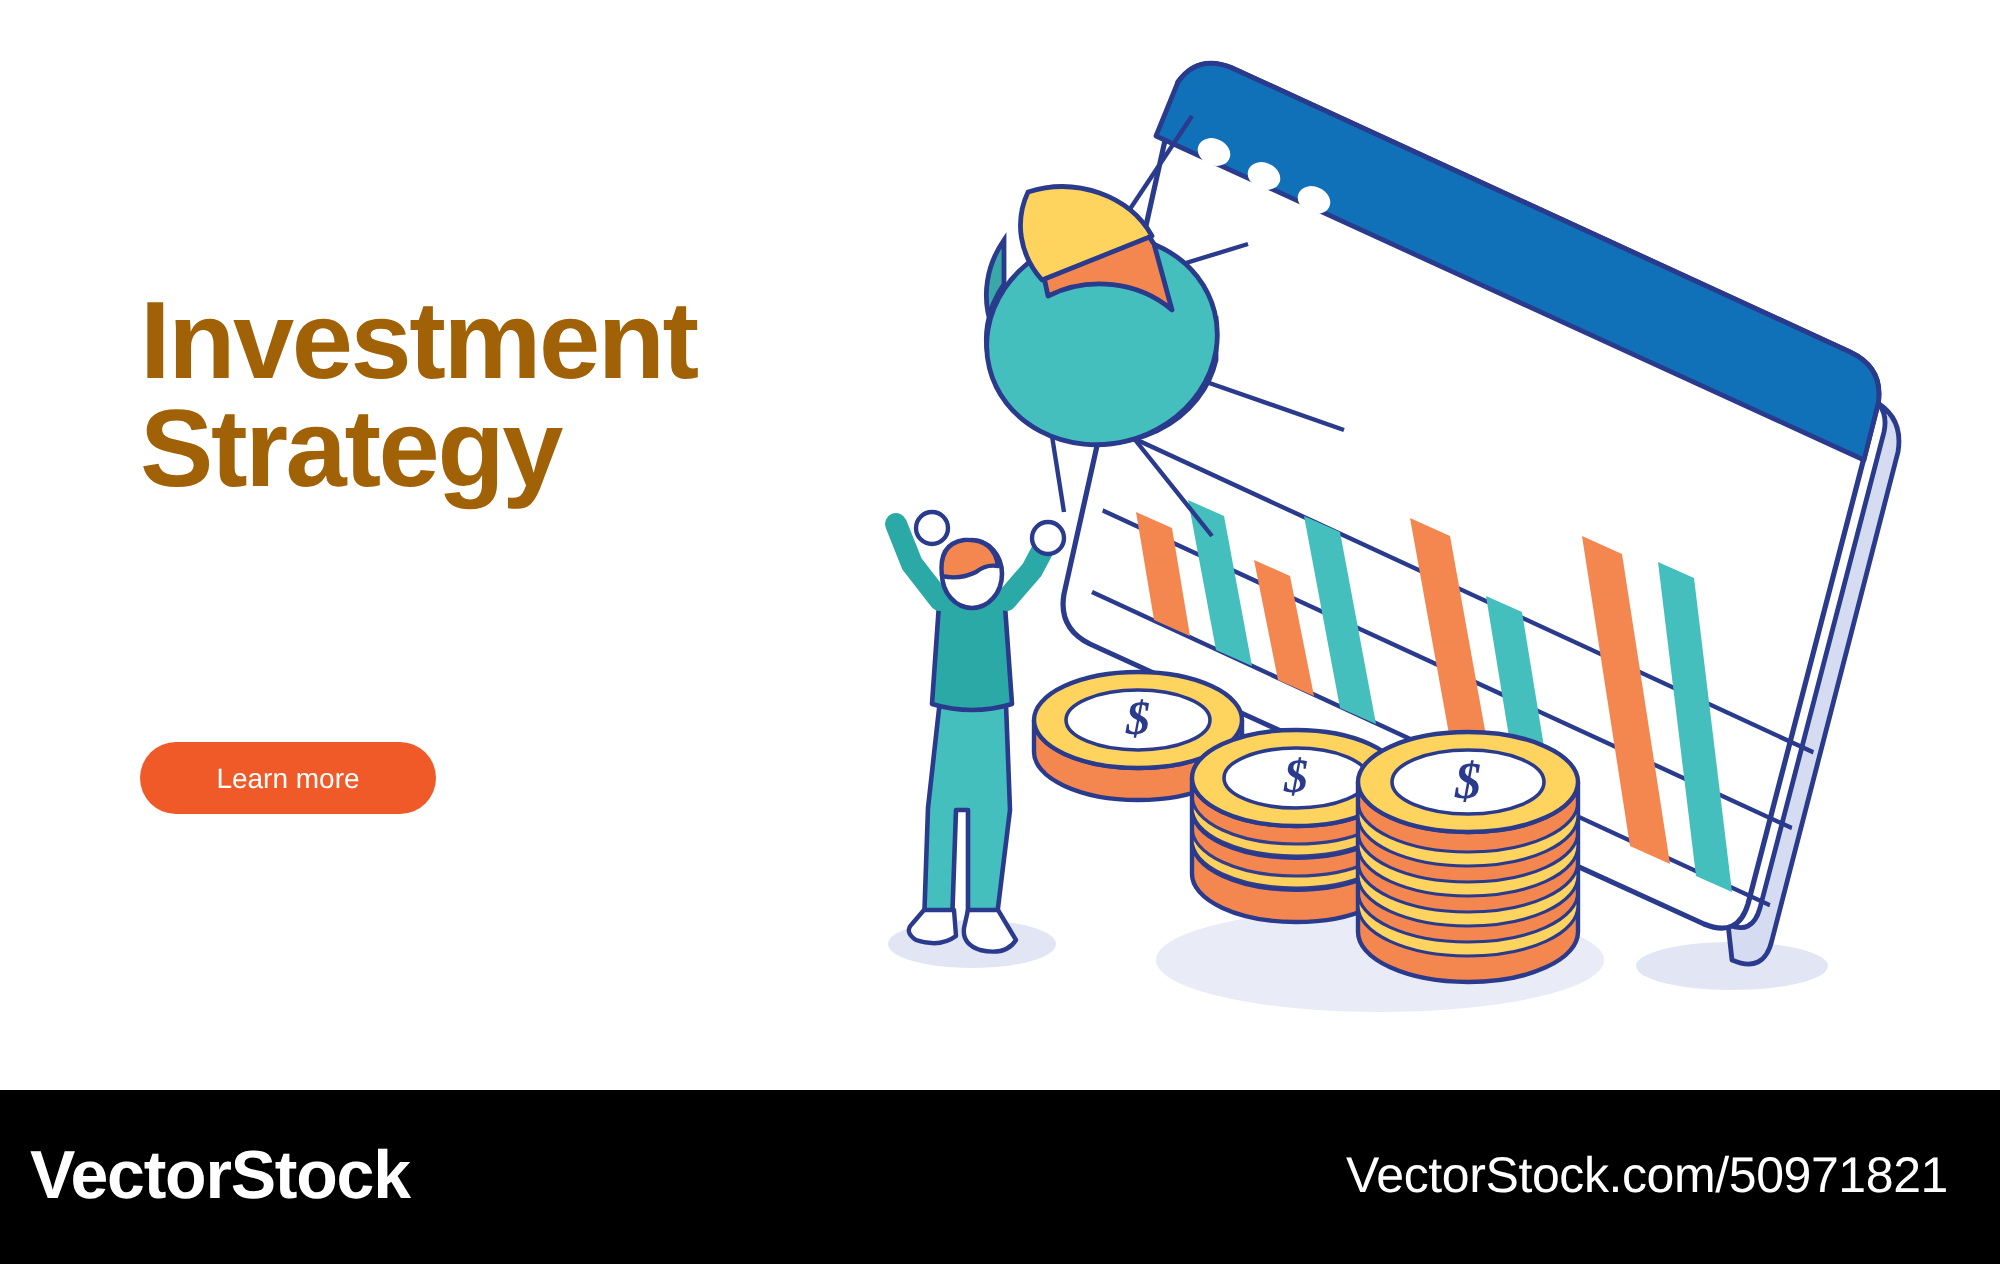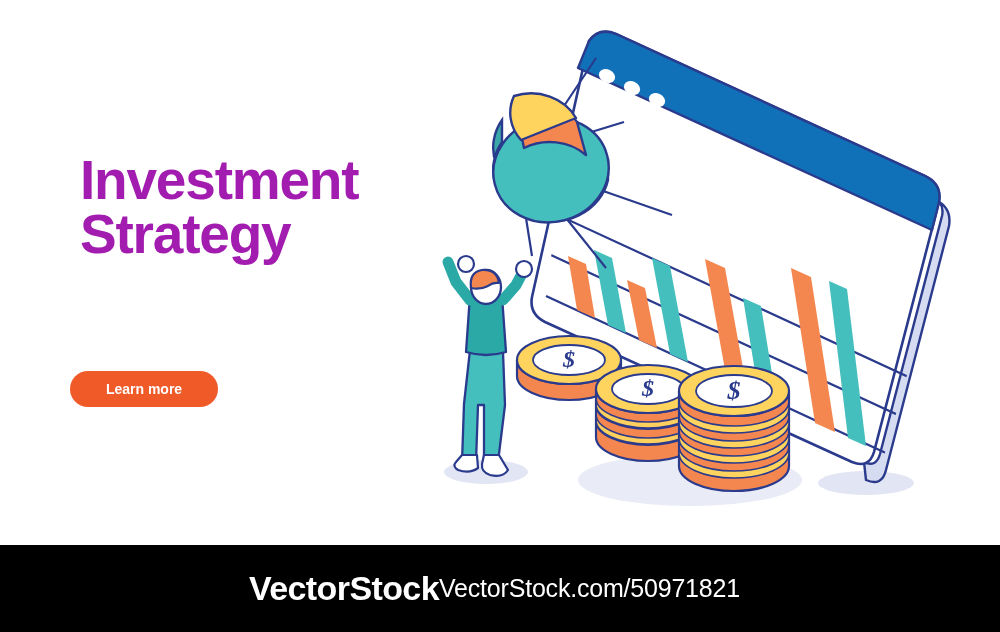--- a/index.html
+++ b/index.html
@@ -21,27 +21,27 @@
   }
 
   
   .copy {
     position: absolute;
     left: 70px;
     top: 144px;
     width: 360px;
   }
   .headline {
-    margin: 10px;
+    margin: 0;
     font-family: "Liberation Sans", sans-serif;
     font-size: 55px;
     line-height: 0.98;
     font-weight: 700;
     letter-spacing: -1.2px;
-    color: #a21caf;
+    color: #a16207;
     white-space: pre-line;
   }
   .subcopy {
     margin: 0;
     position: absolute;
     top: 156px;
     left: 0;
     width: 275px;
     font-size: 13.5px;
     line-height: 1.38;
@@ -56,21 +56,21 @@
     align-items: center;
     justify-content: center;
     width: 148px;
     height: 36px;
     border: none;
     border-radius: 20px;
     background: #f05a28;
     color: #ffffff;
     font-family: "Liberation Sans", sans-serif;
     font-size: 14px;
-    font-weight: 700;
+    font-weight: 400;
     cursor: pointer;
     padding: 0;
   }
 
   
   .art {
     position: absolute;
     left: 0;
     top: 0;
     width: 1000px;
@@ -80,21 +80,21 @@
   
   .footer {
     position: absolute;
     left: 0;
     top: 545px;
     width: 1000px;
     height: 87px;
     background: #000000;
     display: flex;
     align-items: center;
-    justify-content: center;
+    justify-content: space-between;
     box-sizing: border-box;
     padding: 0 26px 0 15px;
   }
   .footer .brand {
     color: #ffffff;
     font-size: 34px;
     font-weight: 700;
     letter-spacing: -0.6px;
     font-family: "Liberation Sans", sans-serif;
   }

